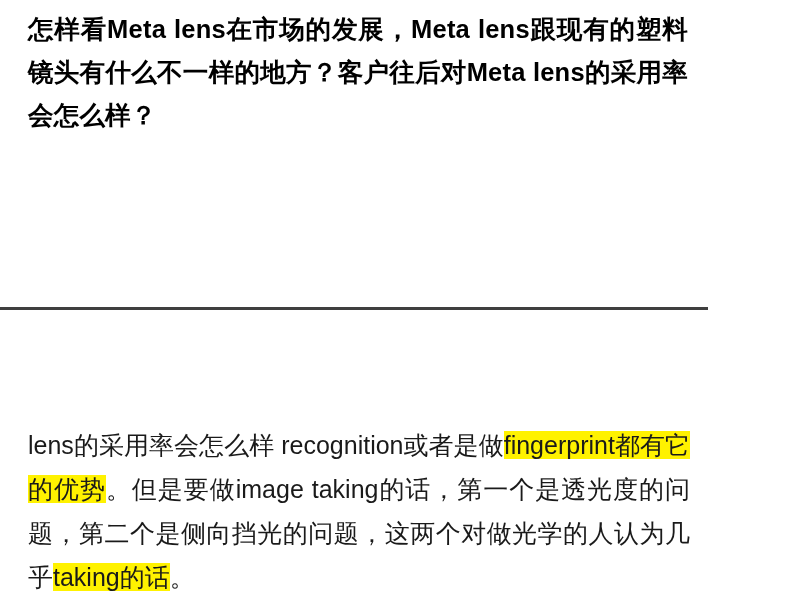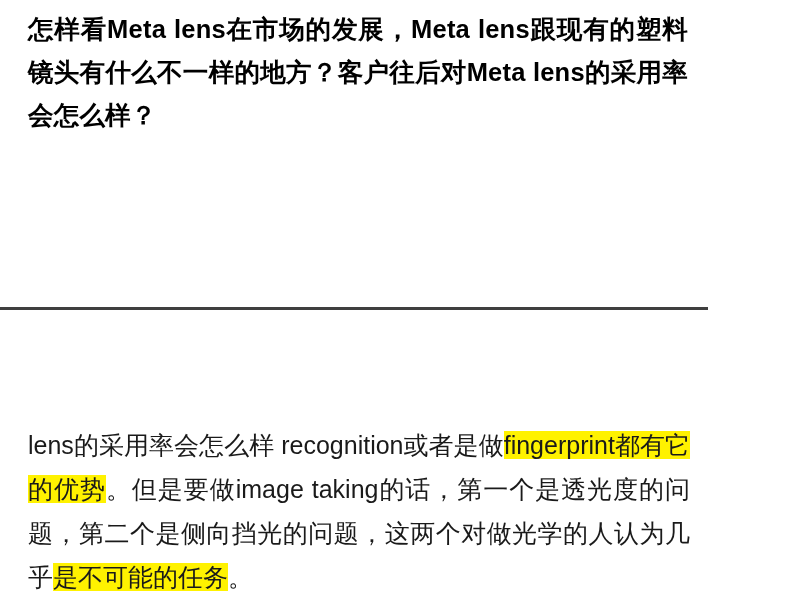--- a/index.html
+++ b/index.html
@@ -68,16 +68,16 @@
 
 <div class="page">
 
   <div class="question-block">
     <div class="question-text">怎样看Meta lens在市场的发展，Meta lens跟现有的塑料镜头有什么不一样的地方？客户往后对Meta lens的采用率会怎么样？</div>
   </div>
 
   <div class="divider"></div>
 
   <div class="answer-block">
-    <p class="answer-text"><span>lens的采用率会怎么样 recognition或者是做</span><span class="hl">fingerprint都有它的优势</span><span>。但是要做image taking的话，第一个是透光度的问题，第二个是侧向挡光的问题，这两个对做光学的人认为几乎</span><span class="hl">是不可能的任务</span><span>。</span></p>
+    <p class="answer-text"><span>lens的采用率会怎么样 recognition或者是做</span><span class="hl">fingerprint都有它的优势</span><span>。但是要做image taking的话，第一个是透光度的问题，第二个是侧向挡光的问题，这两个对做光学的人认为几乎</span><span class="hl">taking的话</span><span>。</span></p>
   </div>
 
 </div>
 
 </body></html>

